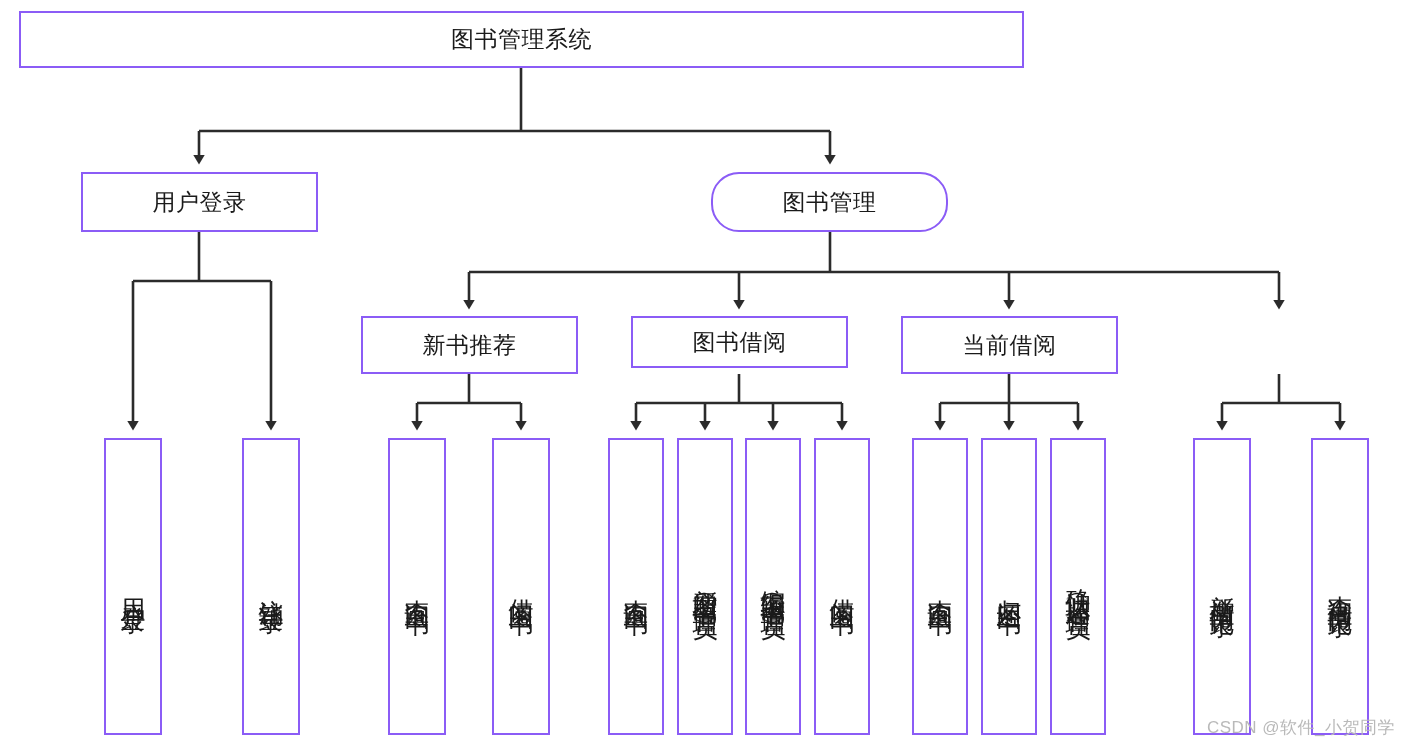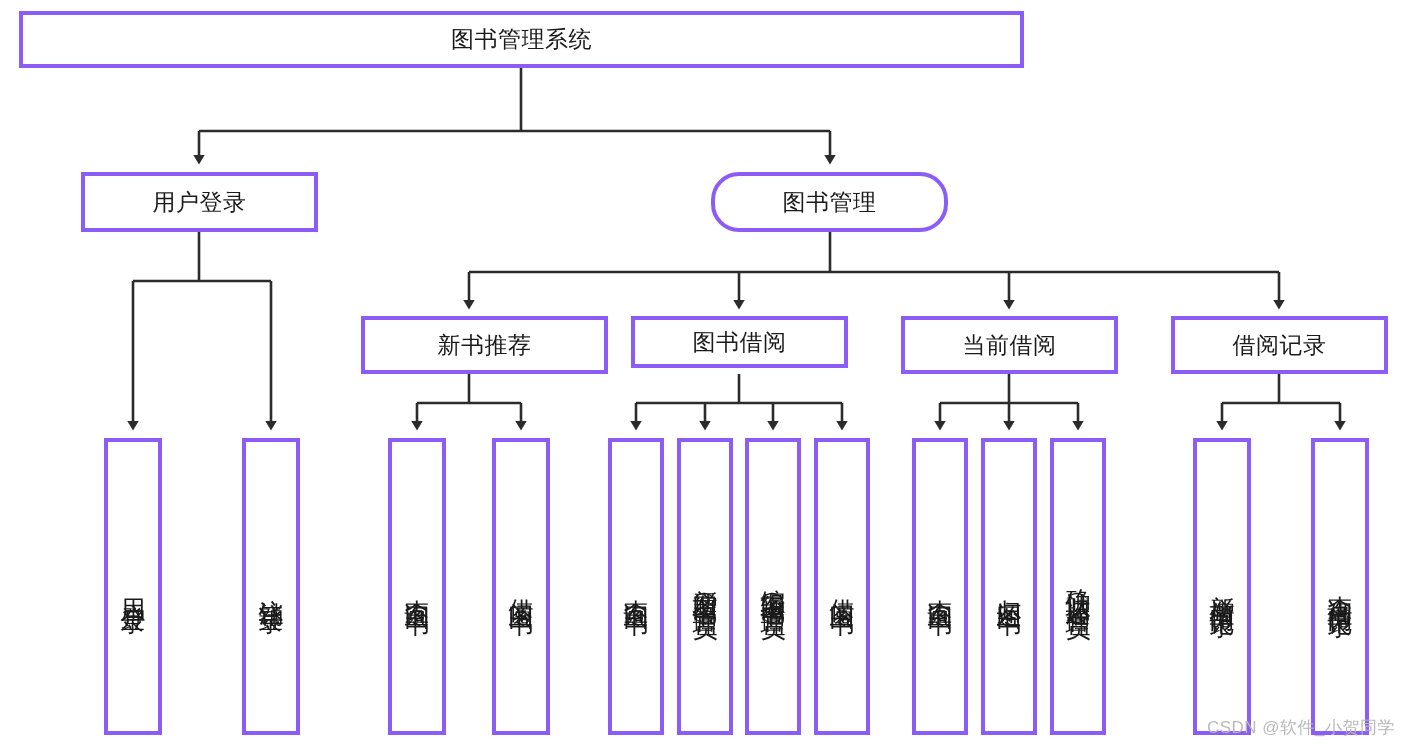--- a/index.html
+++ b/index.html
@@ -24,21 +24,21 @@
     left: 0;
     top: 0;
     width: 1405px;
     height: 747px;
     pointer-events: none;
   }
   .node {
     position: absolute;
     box-sizing: border-box;
     background: #ffffff;
-    border: 4px solid #8b5cf6;
+    border: 2px solid #8b5cf6;
     display: flex;
     align-items: center;
     justify-content: center;
     text-align: center;
     line-height: 1.25;
   }
   .node-h .node-label {
     font-size: 23px;
     letter-spacing: 0.5px;
     white-space: nowrap;
@@ -132,35 +132,32 @@
   </div>
 
   <div class="node node-h" style="left:81px; top:172px; width:237px; height:60px;">
     <span class="node-label">用户登录</span>
   </div>
 
   <div class="node node-h" style="left:711px; top:172px; width:237px; height:60px;border-radius:28px;">
     <span class="node-label">图书管理</span>
   </div>
 
-  <div class="node node-h" style="left:361px; top:316px; width:247px; height:58px;">
+  <div class="node node-h" style="left:361px; top:316px; width:217px; height:58px;">
     <span class="node-label">新书推荐</span>
   </div>
 
   <div class="node node-h" style="left:631px; top:316px; width:217px; height:52px;">
     <span class="node-label">图书借阅</span>
   </div>
 
   <div class="node node-h" style="left:901px; top:316px; width:217px; height:58px;">
     <span class="node-label">当前借阅</span>
   </div>
 
-  <div class="node node-h" style="left:1171px; top:316px; width:217px; height:58px;">
-    <span class="node-label">借阅记录</span>
-  </div>
 
   <div class="node node-v" style="left:104px; top:438px; width:58px; height:297px;">
     <span class="node-label">用户登录</span>
   </div>
 
   <div class="node node-v" style="left:242px; top:438px; width:58px; height:297px;">
     <span class="node-label">注销登录</span>
   </div>
 
   <div class="node node-v" style="left:388px; top:438px; width:58px; height:297px;">

